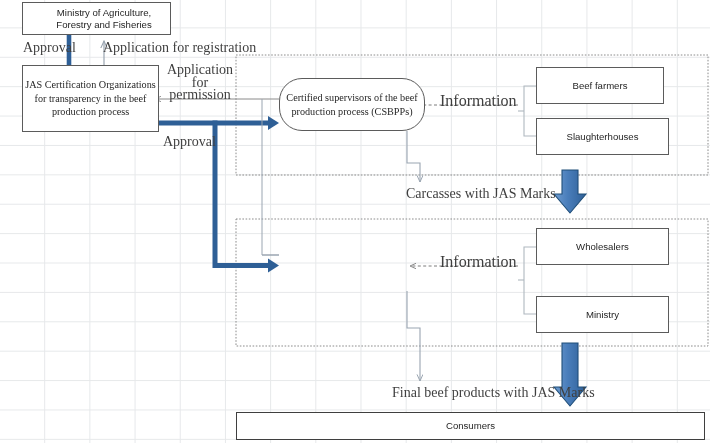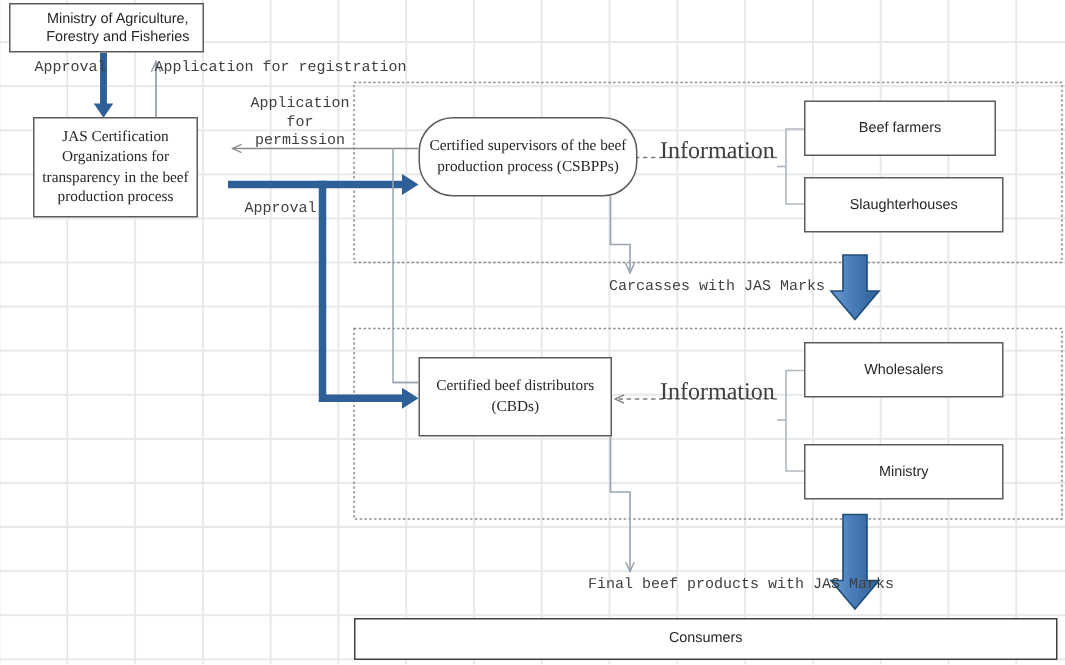--- a/index.html
+++ b/index.html
@@ -17,21 +17,21 @@
   .node{
     position:absolute;box-sizing:border-box;
     background:#ffffff;border:1.3px solid #5b5b5b;
     display:flex;align-items:center;justify-content:center;
     text-align:center;color:#262626;
   }
   .serif{font-family:"Liberation Serif",serif;font-size:10.2px;line-height:13.4px;}
   .sans{font-family:"Liberation Sans",sans-serif;font-size:9.6px;line-height:12px;}
   .lbl{
     position:absolute;color:#3f3f3f;white-space:nowrap;
-    font-family:Liberation Mono, monospace;font-size:10px;
+    font-family:Liberation Serif, serif;font-size:14px;
   }
   .lbl.serif-lbl{font-family:"Liberation Serif",serif;font-size:16px;}
   .lbl.two{white-space:normal;text-align:center;line-height:12.5px;}
 </style>
 </head>
 <body>
 
 <div id="canvas">
 
   <svg id="svg" xmlns="http://www.w3.org/2000/svg" viewBox="0 0 710 443">
@@ -95,35 +95,32 @@
 
     <g>
       <path d="M562,170 L578,170 L578,194 L586,194 L570,213 L554,194 L562,194 Z" fill="url(#blkGrad)" stroke="#1f4e79" stroke-width="1.1" stroke-linejoin="miter"></path>
     </g>
 
     <g>
       <path d="M562,343 L578,343 L578,387 L586,387 L570,406 L554,387 L562,387 Z" fill="url(#blkGrad)" stroke="#1f4e79" stroke-width="1.1" stroke-linejoin="miter"></path>
     </g>
   </svg>
 
-  <div class="node sans" style="left:6px;top:2px;width:130px;height:33px;padding-left:15px;">
+  <div class="node sans" style="left:22px;top:2px;width:149px;height:33px;padding-left:15px;">
     <span>Ministry of Agriculture, Forestry and Fisheries</span>
   </div>
 
-  <div class="node serif" style="left:22px;top:78px;width:110px;height:67px;">
+  <div class="node serif" style="left:22px;top:65px;width:137px;height:67px;">
     <span>JAS Certification Organizations for transparency in the beef production process</span>
   </div>
 
   <div class="node serif" style="left:279px;top:78px;width:146px;height:53px;border-radius:23px;">
     <span>Certified supervisors of the beef production process (CSBPPs)</span>
   </div>
 
-  <div class="node serif" style="left:279px;top:238px;width:129px;height:53px;">
-    <span>Certified beef distributors (CBDs)</span>
-  </div>
 
   <div class="node sans" style="left:536px;top:67px;width:128px;height:37px;">
     <span>Beef farmers</span>
   </div>
 
   <div class="node sans" style="left:536px;top:228px;width:133px;height:37px;">
     <span>Wholesalers</span>
   </div>
 
   <div class="node sans" style="left:536px;top:118px;width:133px;height:37px;">

